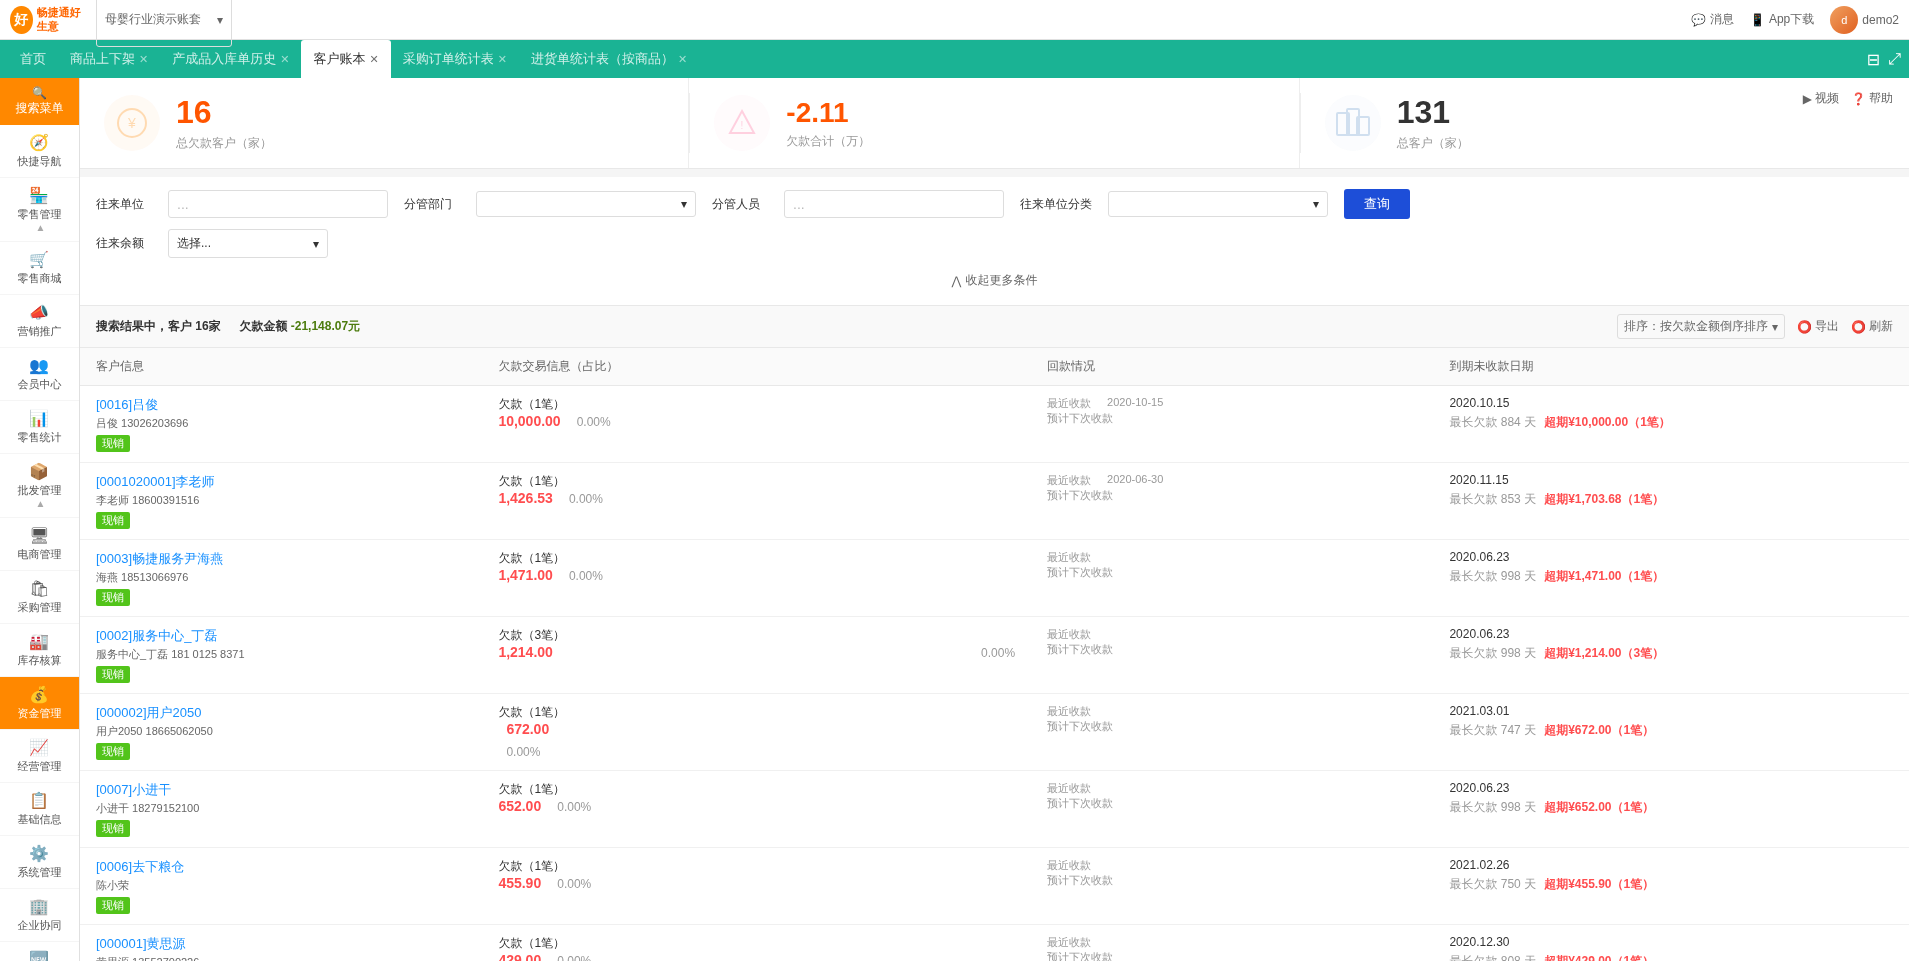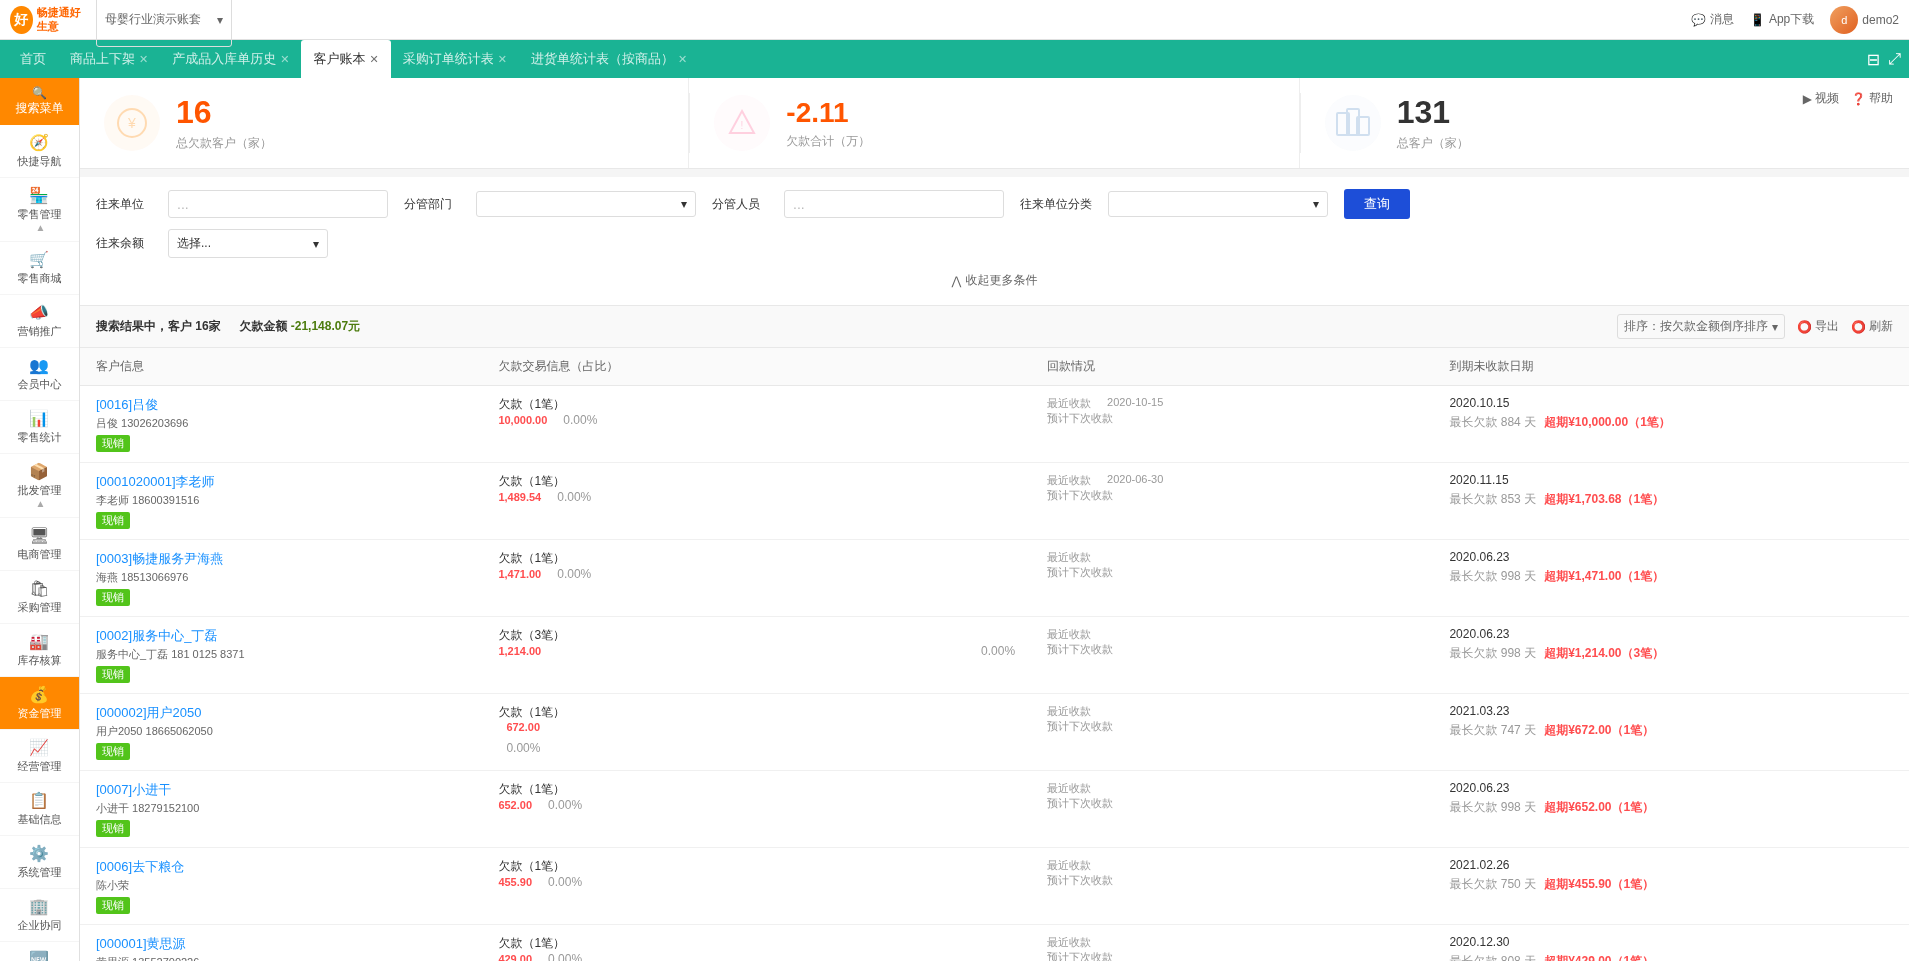--- a/index.html
+++ b/index.html
@@ -160,21 +160,21 @@
       padding: 10px 16px; border-bottom: 1px solid #f0f0f0;
       vertical-align: top; font-size: 12px;
     }
     .customer-name { color: #1890ff; cursor: pointer; font-size: 13px; }
     .customer-phone { color: #666; font-size: 11px; margin-top: 2px; }
     .customer-tag {
       display: inline-block; background: #52c41a; color: white;
       padding: 1px 6px; border-radius: 2px; font-size: 11px; margin-top: 4px;
     }
     .debt-count { color: #333; font-size: 12px; }
-    .debt-amount { color: #ff4d4f; font-size: 11px; font-weight: bold; }
+    .debt-amount { color: #ff4d4f; font-size: 14px; font-weight: bold; }
     .debt-percent { color: #999; font-size: 12px; margin-left: 8px; }
     .payback-date { color: #999; font-size: 11px; }
     .payback-next { color: #999; font-size: 11px; }
     .overdue-days { color: #999; font-size: 12px; }
     .overdue-amount { color: #ff4d4f; font-size: 12px; font-weight: bold; cursor: pointer; }
     .due-date { color: #333; font-size: 12px; }
 
     
     ::-webkit-scrollbar { width: 6px; height: 6px; }
     ::-webkit-scrollbar-track { background: #f1f1f1; }
@@ -483,21 +483,21 @@
   </tr>
             <tr class="table-row">
     <td>
       <div class="customer-name">[0001020001]李老师</div>
       <div class="customer-phone">李老师  18600391516</div>
       <div class="customer-tag">现销</div>
     </td>
     <td>
       <div class="debt-count">欠款（1笔）</div>
       <div style="display:flex;align-items:baseline;gap:8px;">
-        <span class="debt-amount">1,489.54</span>
+        <span class="debt-amount">1,426.53</span>
         <span class="debt-percent">0.00%</span>
       </div>
     </td>
     <td>
       <div style="display:flex;gap:16px;">
         <span class="payback-date">最近收款</span>
         <span class="payback-date">2020-06-30</span>
       </div>
       <div class="payback-next">预计下次收款</div>
     </td>
@@ -579,21 +579,21 @@
       </div>
     </td>
     <td>
       <div style="display:flex;gap:16px;">
         <span class="payback-date">最近收款</span>
         <span class="payback-date"></span>
       </div>
       <div class="payback-next">预计下次收款</div>
     </td>
     <td>
-      <div class="due-date">2021.03.23</div>
+      <div class="due-date">2021.03.01</div>
       <div style="display:flex;gap:8px;align-items:center;margin-top:4px;">
         <span class="overdue-days">最长欠款 747 天</span>
         <span class="overdue-amount">超期¥672.00（1笔）</span>
       </div>
     </td>
   </tr>
             <tr class="table-row">
     <td>
       <div class="customer-name">[0007]小进干</div>
       <div class="customer-phone">小进干  18279152100</div>

